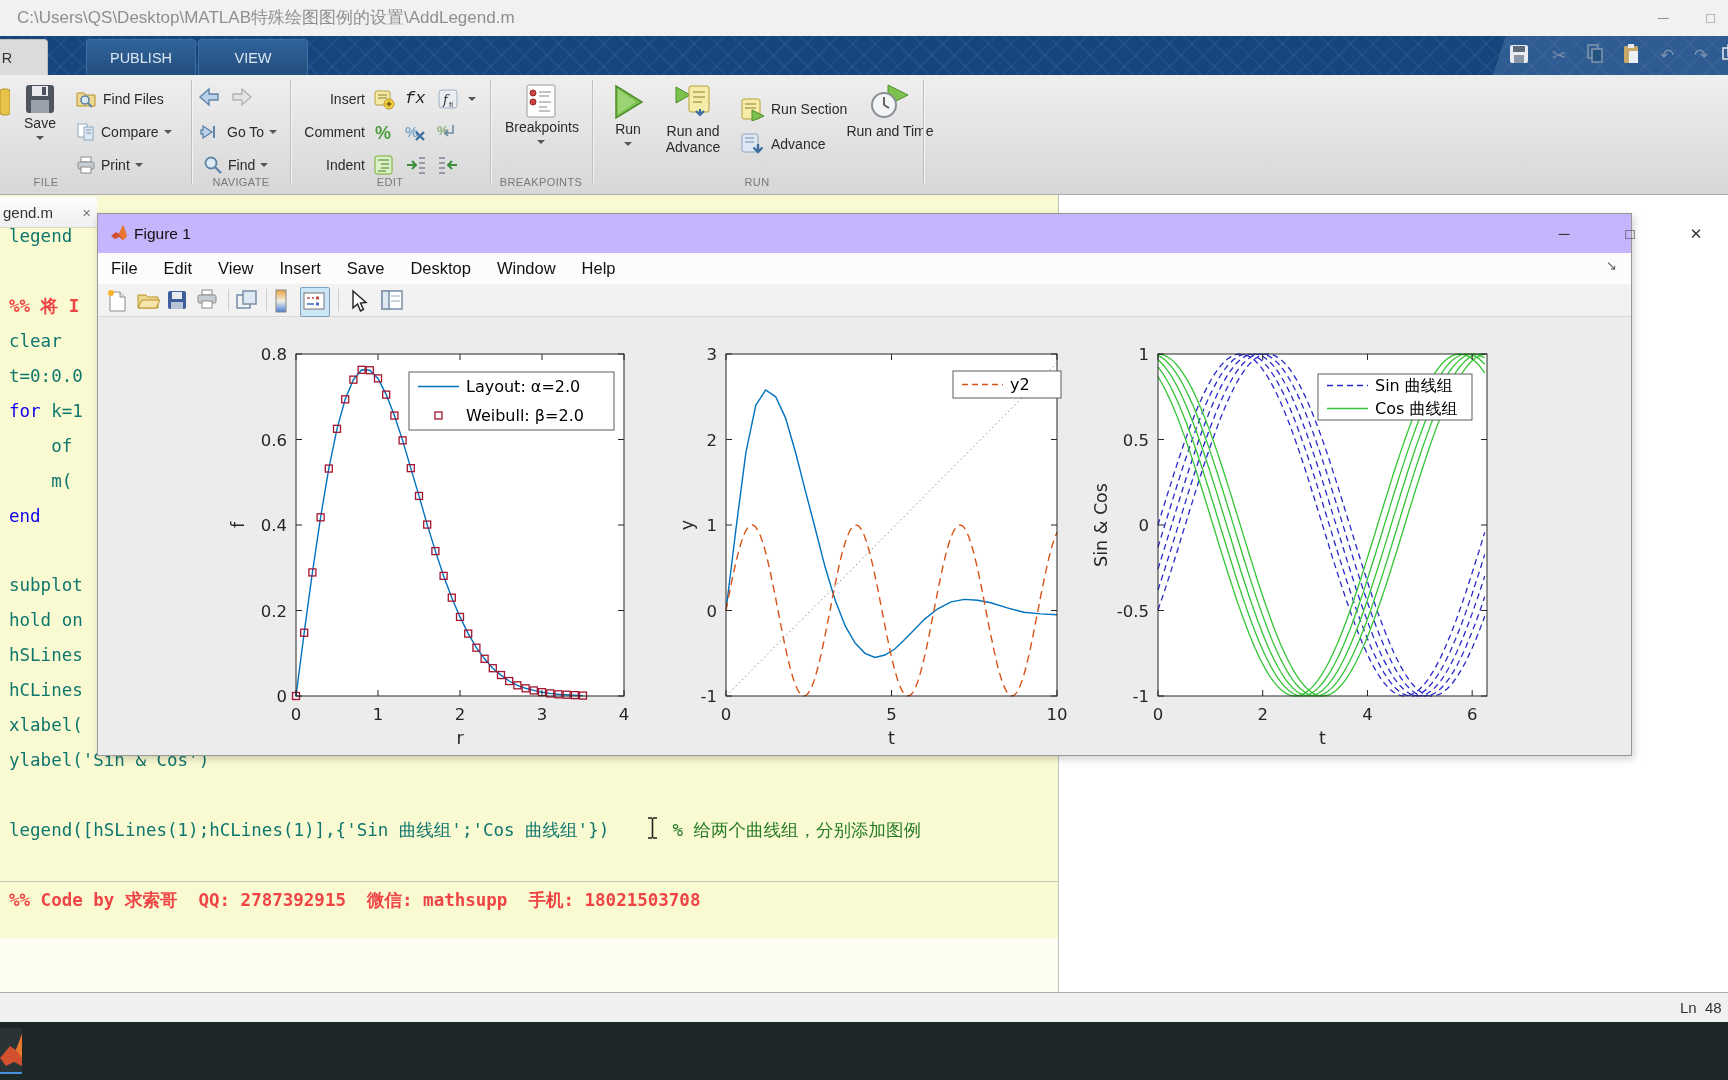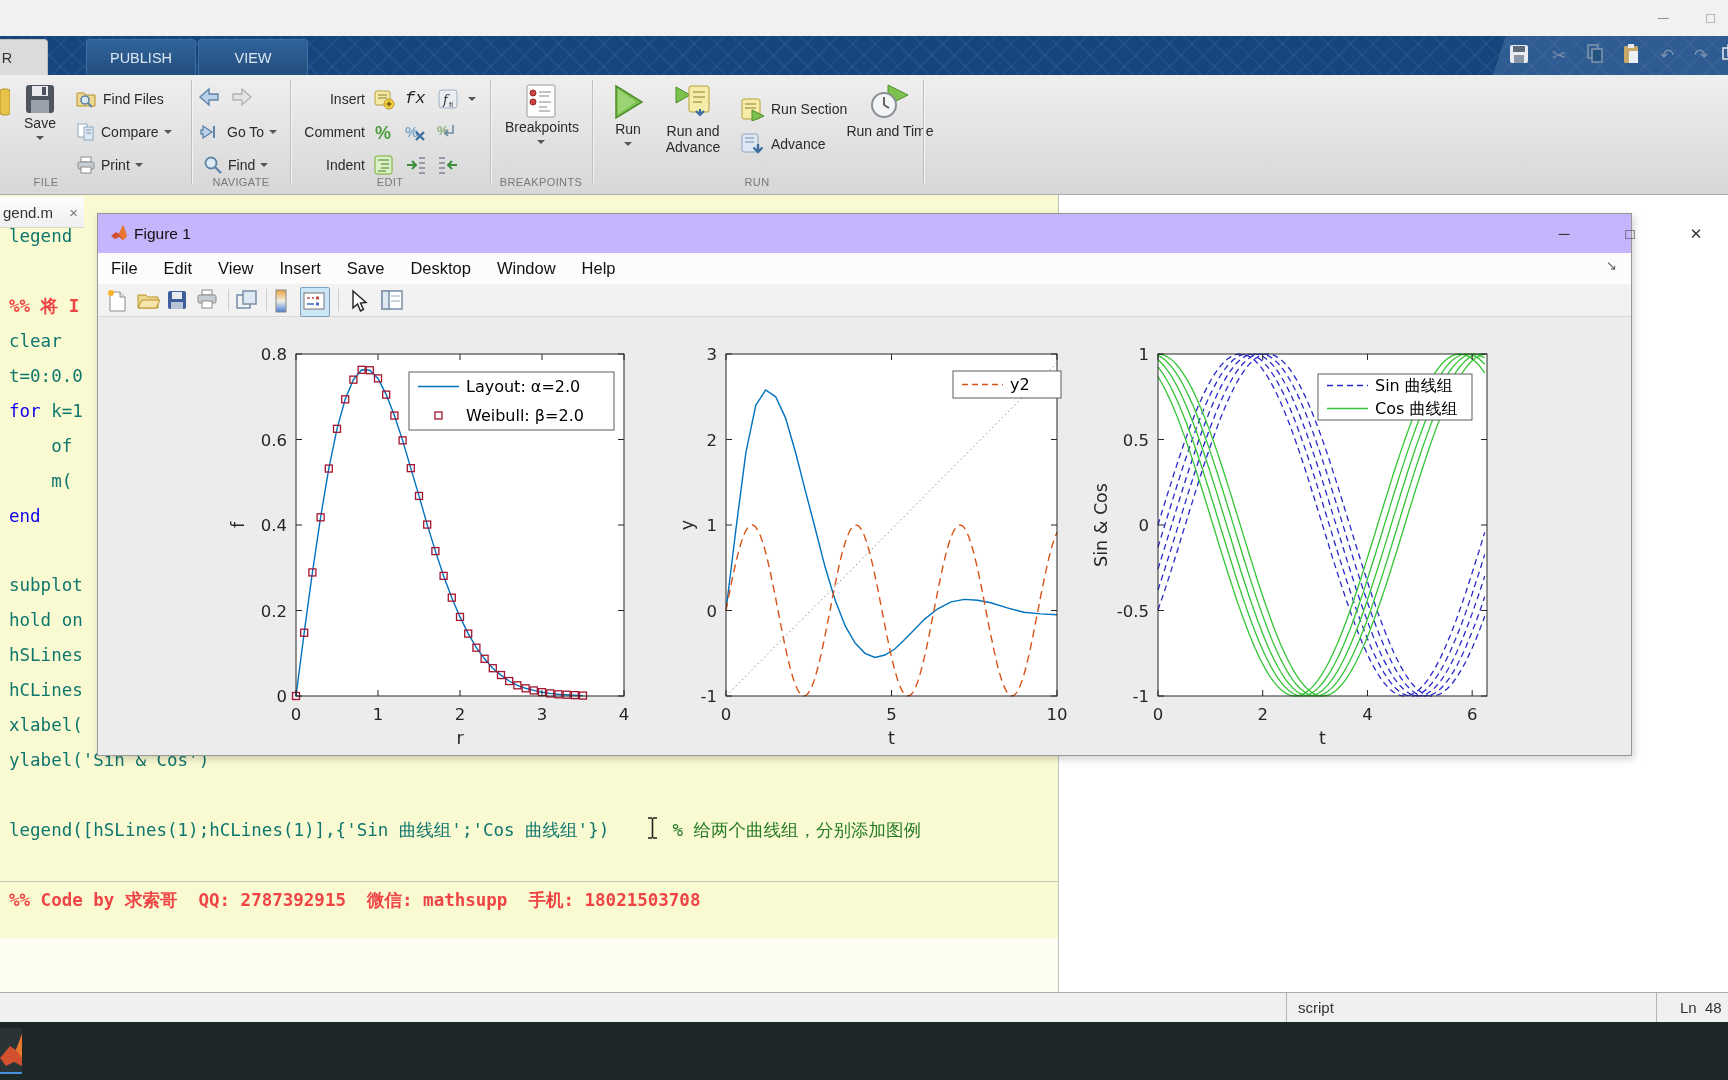--- a/index.html
+++ b/index.html
@@ -29,21 +29,21 @@
   .seclabel{position:absolute;top:101px;font-size:11px;color:#787878;letter-spacing:.4px;transform:translateX(-50%)}
   .rlabel{font-size:14px;color:#2B2B2B;white-space:nowrap}
   .rbig{position:absolute;text-align:center;font-size:14px;color:#2B2B2B}
   .rrow{position:absolute;height:24px;display:flex;align-items:center;gap:5px;font-size:14px;color:#2B2B2B;white-space:nowrap}
   .caret{display:inline-block;width:0;height:0;border:4px solid transparent;border-top:4px solid #555;margin-top:4px}
   .icon{display:inline-block;vertical-align:middle;line-height:0}
   
   .ed-left{left:0;top:195px;width:1058px;height:743px;background:#FAFAD2}
   .ed-left-bottom{left:0;top:938px;width:1058px;height:54px;background:#FDFDF2}
   .ed-right{left:1058px;top:195px;width:670px;height:797px;background:#FFFFFF;border-left:1px solid #C3C3C3;box-sizing:border-box}
-  .ed-tab{left:0;top:197px;width:84px;height:31px;background:linear-gradient(#FDFDFD,#EFEFEF);
+  .ed-tab{left:0;top:197px;width:97px;height:31px;background:linear-gradient(#FDFDFD,#EFEFEF);
     border-bottom:1px solid #D8D8C2;font-size:15px;color:#333;line-height:31px;box-sizing:border-box}
   .code{left:9px;top:219px;width:1045px;font-family:"DejaVu Sans Mono","Liberation Mono",monospace;
     font-size:17.5px;line-height:34.93px;white-space:pre;overflow:hidden}
   .c-k{color:#0f766e}.c-kw{color:#0D00F0}.c-c{color:#227A22}.c-cb{color:#ef4444;font-weight:bold}.c-s{color:#0f766e}
   .sec-divider{left:0;top:881px;width:1058px;height:1px;background:#C9C9B4}
   
   .figwin{left:97px;top:213px;width:1535px;height:543px;background:#ECECEC;
     border:1px solid #979797;box-sizing:border-box;box-shadow:2px 3px 8px rgba(0,0,0,.18)}
   .figtitle{position:absolute;left:0;top:0;width:100%;height:39px;background:#c4b5fd}
   .figtitle .t{position:absolute;left:36px;top:0;line-height:39px;font-size:15.5px;color:#111}
@@ -69,20 +69,21 @@
   .taskbar{left:0;top:1022px;width:1728px;height:58px;background:#1D2727}
   .tray{position:absolute;right:8px;top:0;height:58px;display:flex;align-items:center;gap:17px;color:#E8E8E8}
   .tray .lang{font-size:15px}
   .mlchip{position:absolute;left:0;top:6px;width:22px;height:46px;overflow:hidden}
   .ibeam{left:646px;top:816px}
 </style>
 </head>
 <body>
 
 <div class="abs titlebar">
+  <span class="path">C:\Users\QS\Desktop\MATLAB特殊绘图图例的设置\AddLegend.m</span>
   <span class="winglyph" style="left:1658px">─</span>
   <span class="winglyph" style="left:1706px">□</span>
 </div>
 
 <div class="abs tabrow">
   <div class="rtab active" style="left:-34px;width:82px">R</div>
   <div class="rtab" style="left:86px;width:110px">PUBLISH</div>
   <div class="rtab" style="left:198px;width:110px">VIEW</div>
   <div class="qatbg"></div>
   <span class="qat" style="left:1506px">
@@ -587,21 +588,20 @@
         <rect x="227" y="55" width="154" height="46" fill="#fff" stroke="#4d4d4d" stroke-width="0.9"></rect>
         <line x1="236" y1="66.5" x2="277" y2="66.5" stroke="#2929CC" stroke-width="1.4" stroke-dasharray="6,4"></line>
         <text x="284" y="72" class="legtext">Sin 曲线组</text>
         <line x1="236" y1="89.5" x2="277" y2="89.5" stroke="#35C435" stroke-width="1.4"></line>
         <text x="284" y="95" class="legtext">Cos 曲线组</text>
       </svg>
   </div>
 </div>
 
 <div class="abs statusbar">
-  <div class="scriptbox">script</div>
   <div class="lncol">
     <span>Ln</span>&nbsp;&nbsp;<span>48</span>
   </div>
 </div>
 
 <div class="abs taskbar">
   <span class="mlchip icon">
     <svg width="22" height="46" viewBox="0 0 22 46">
         <rect x="0" y="0" width="22" height="46" fill="#2A3434"></rect>
         <path d="M0 30 L10 18 L16 22 L22 6 L22 38 L14 34 L6 38 z" fill="#D1502E"></path>

